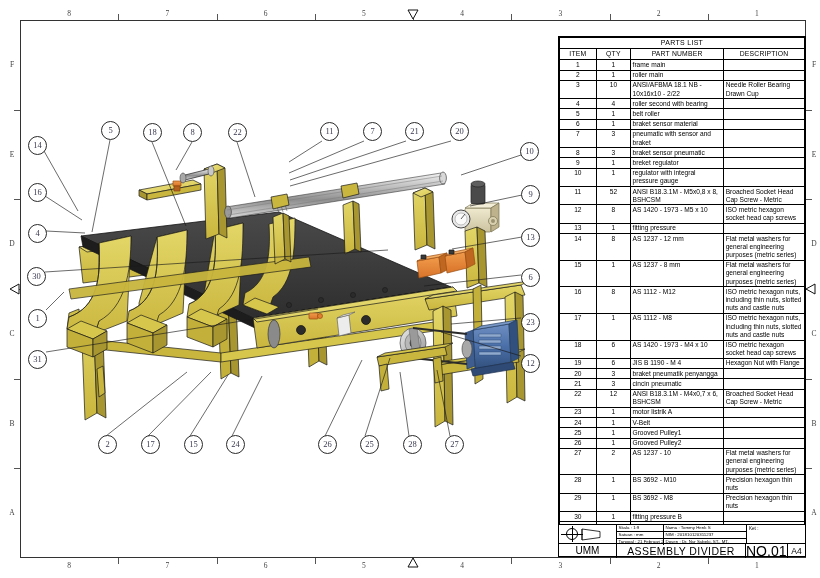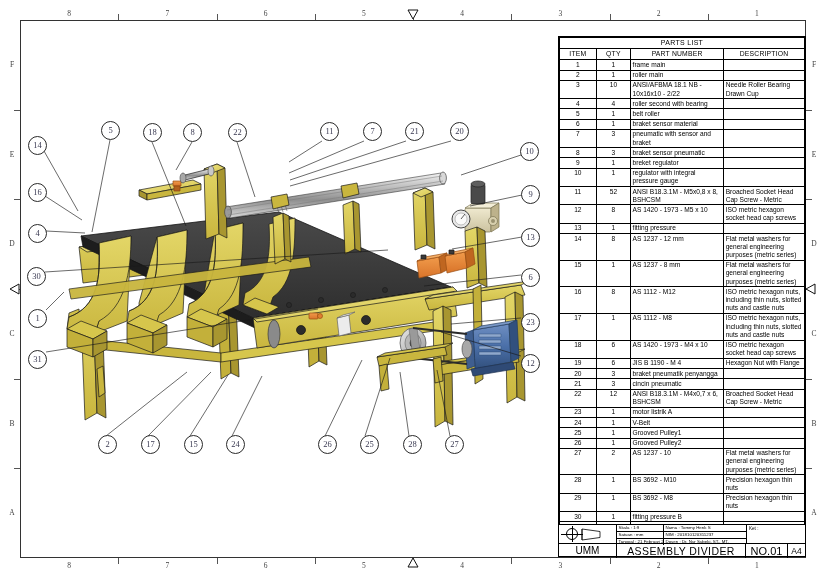--- a/index.html
+++ b/index.html
@@ -190,22 +190,21 @@
     border-right: 0.9px solid #000;
     font-size: 10.5px;
     text-align: center;
     line-height: 14px;
     letter-spacing: 0.4px;
     color: #000;
   }
   #tb-no {
     width: 42px;
     border-right: 0.9px solid #000;
-    font-size: 11px;
-    text-align: center;
+    font-size: 14px;
     line-height: 14px;
     color: #000;
   }
   #tb-size {
     width: 17px;
     font-size: 8.5px;
     text-align: center;
     line-height: 14px;
     color: #000;
   }

